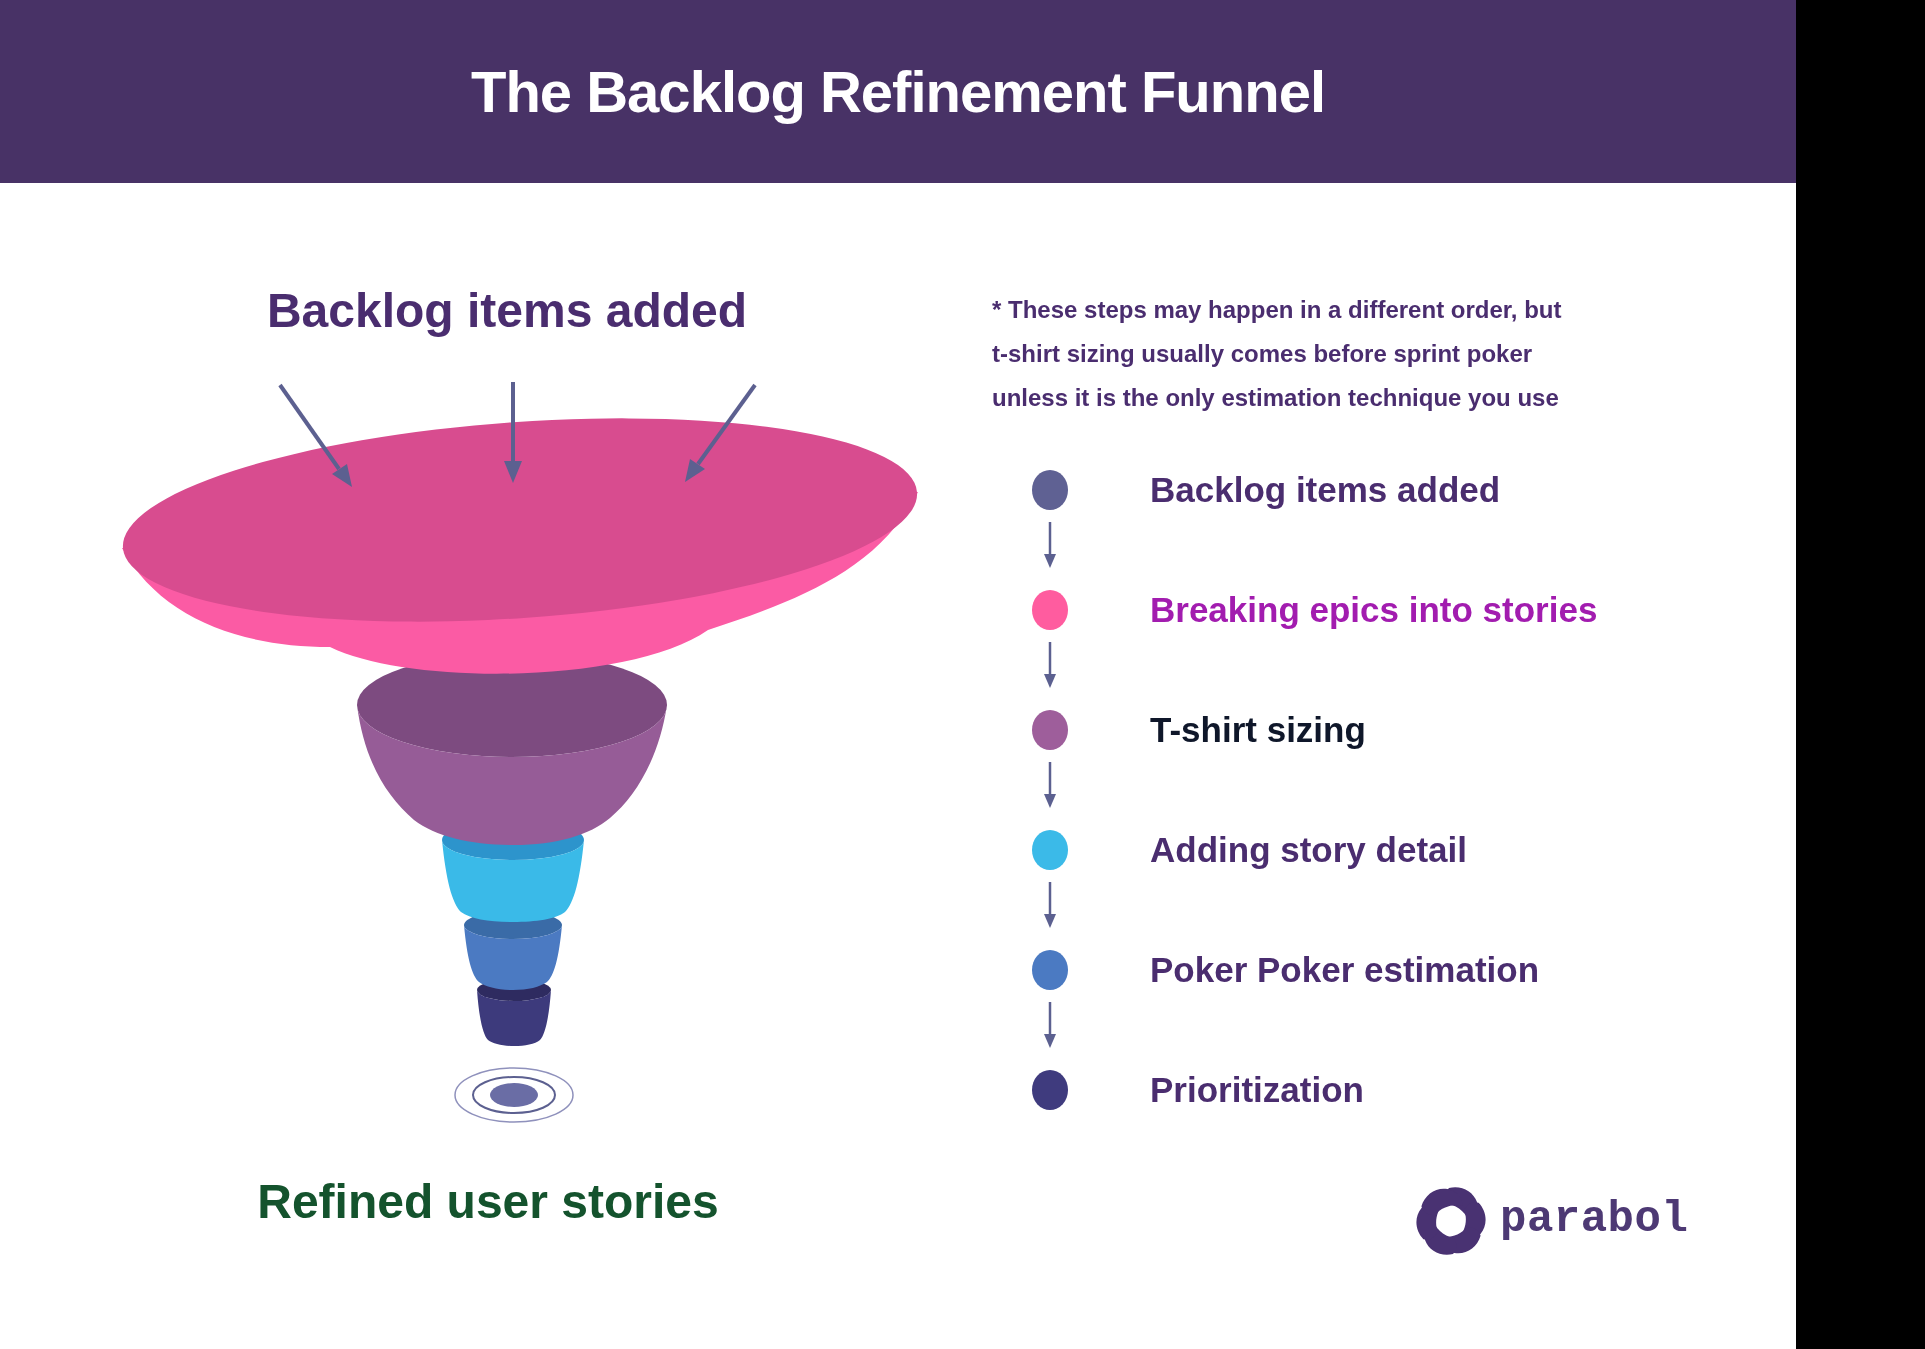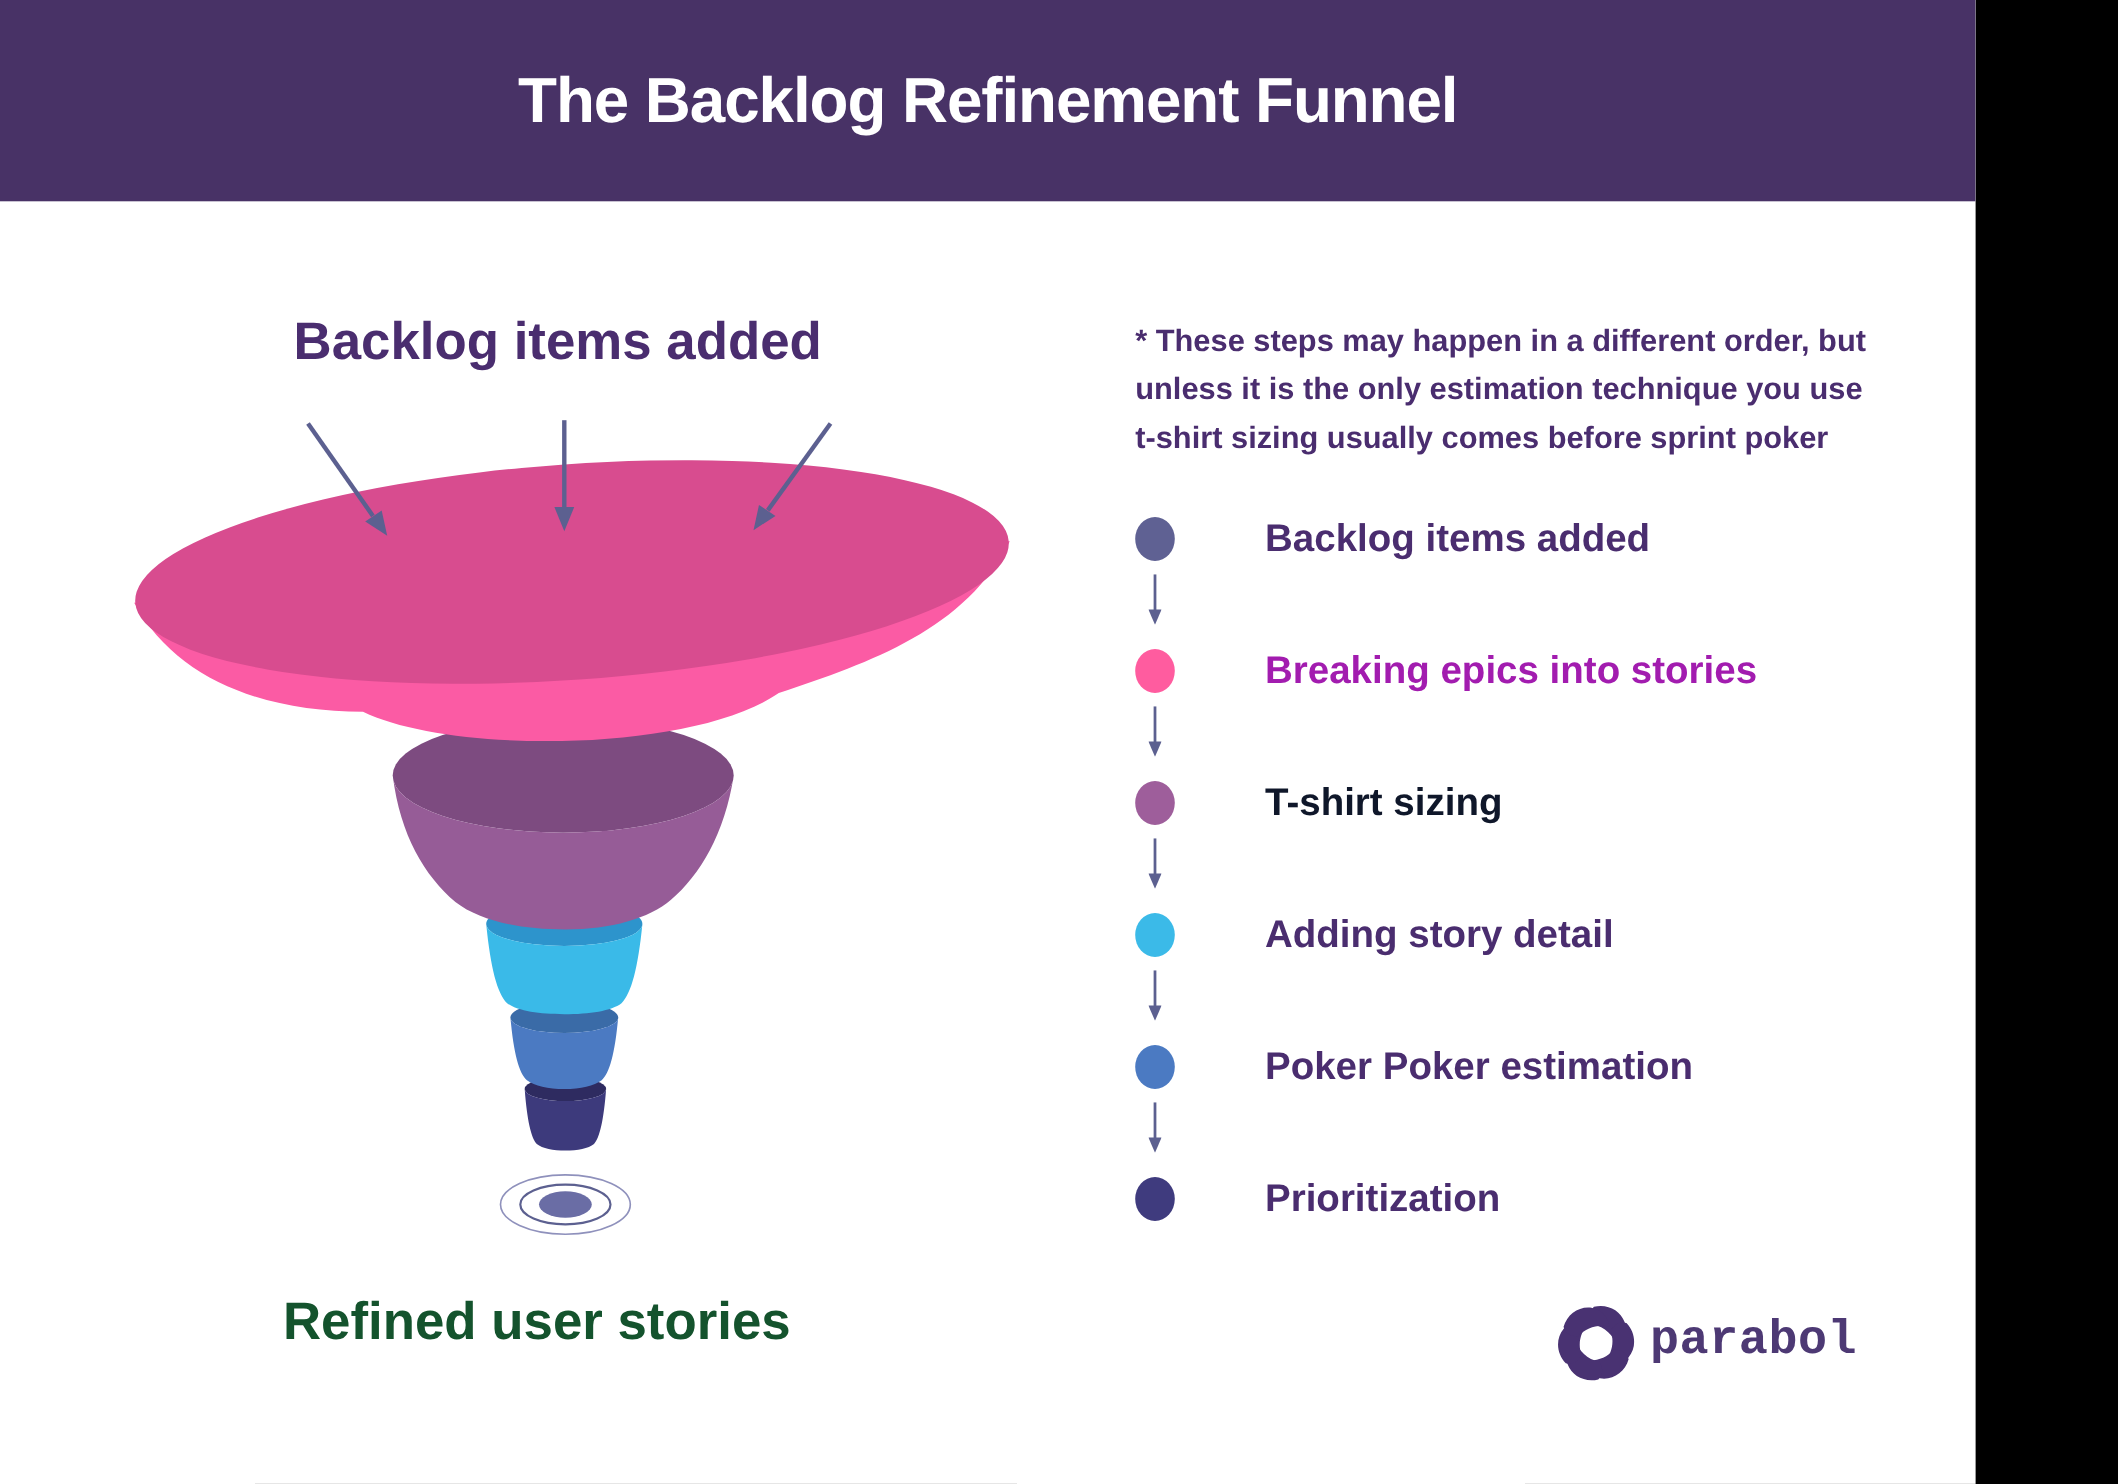--- a/index.html
+++ b/index.html
@@ -15,21 +15,21 @@
     margin:0;width:100%;height:183px;line-height:183px;text-align:center;
     font-size:58px;font-weight:bold;letter-spacing:-1px;color:#fff;
   }
   
   .big-label{position:absolute;width:700px;text-align:center;font-size:48px;font-weight:bold;}
   #label-top{left:157px;top:283px;}
   #label-bottom{left:138px;top:1174px;}
   
   #funnel-svg{position:absolute;left:100px;top:360px;}
   
-  #disclaimer{position:absolute;left:1032px;top:288px;width:700px;font-size:28px;font-weight:bold;line-height:44px;}
+  #disclaimer{position:absolute;left:992px;top:288px;width:700px;font-size:24px;font-weight:bold;line-height:44px;}
   
   .legend-dot{position:absolute;width:36px;height:40px;border-radius:50%;}
   .legend-label{position:absolute;left:1150px;height:40px;line-height:40px;font-size:35px;font-weight:bold;white-space:nowrap;}
   .legend-arrow{position:absolute;left:1044px;}
   
   #brand{position:absolute;left:1416px;top:1186px;width:330px;height:70px;}
   #brand-name{position:absolute;left:84px;top:8px;font-size:44px;font-weight:bold;letter-spacing:0.5px;}
 </style>
 </head>
 <body>
@@ -84,22 +84,22 @@
         <ellipse cx="414" cy="735" rx="59" ry="27" fill="none" stroke-width="1.5" stroke="#8F91BC"></ellipse>
         <ellipse cx="414" cy="735" rx="41" ry="18" fill="none" stroke-width="2" stroke="#5C6090"></ellipse>
         <ellipse cx="414" cy="735" rx="24" ry="12" fill="#6A6DA5"></ellipse>
       </g>
     </svg>
 
     <div class="big-label" id="label-bottom" style="color: #14532d;">Refined user stories</div>
 
     <div id="disclaimer" style="color: rgb(74, 45, 111);">
       <div>* These steps may happen in a different order, but</div>
+      <div>t-shirt sizing usually comes before sprint poker</div>
       <div>unless it is the only estimation technique you use</div>
-      <div>t-shirt sizing usually comes before sprint poker</div>
     </div>
 
     <div>
       <div class="legend-dot" style="left: 1032px; top: 470px; background-color: rgb(95, 97, 147);"></div>
       <div class="legend-label" style="top: 470px; color: rgb(74, 45, 111);">Backlog items added</div>
 
       <svg class="legend-arrow" style="top:522px;" width="12" height="46" viewBox="0 0 12 46">
         <line x1="6" y1="0" x2="6" y2="33" stroke-width="2.5" stroke="#5C6090"></line>
         <polygon points="6,46 0,32 12,32" fill="#5C6090"></polygon>
       </svg>

